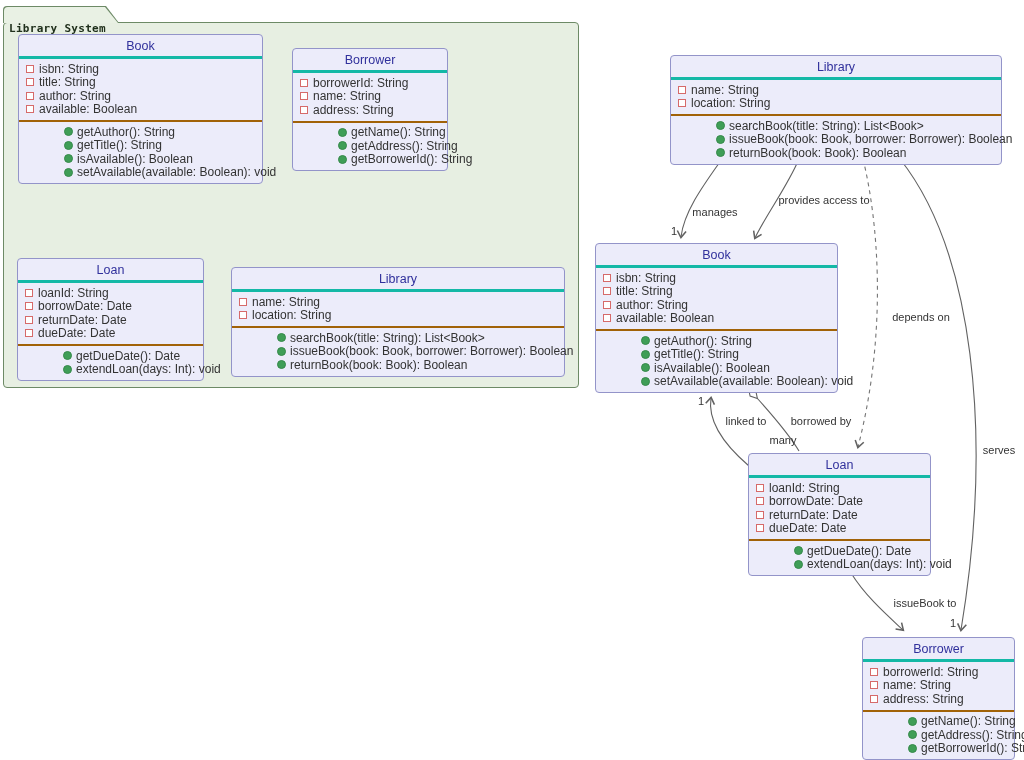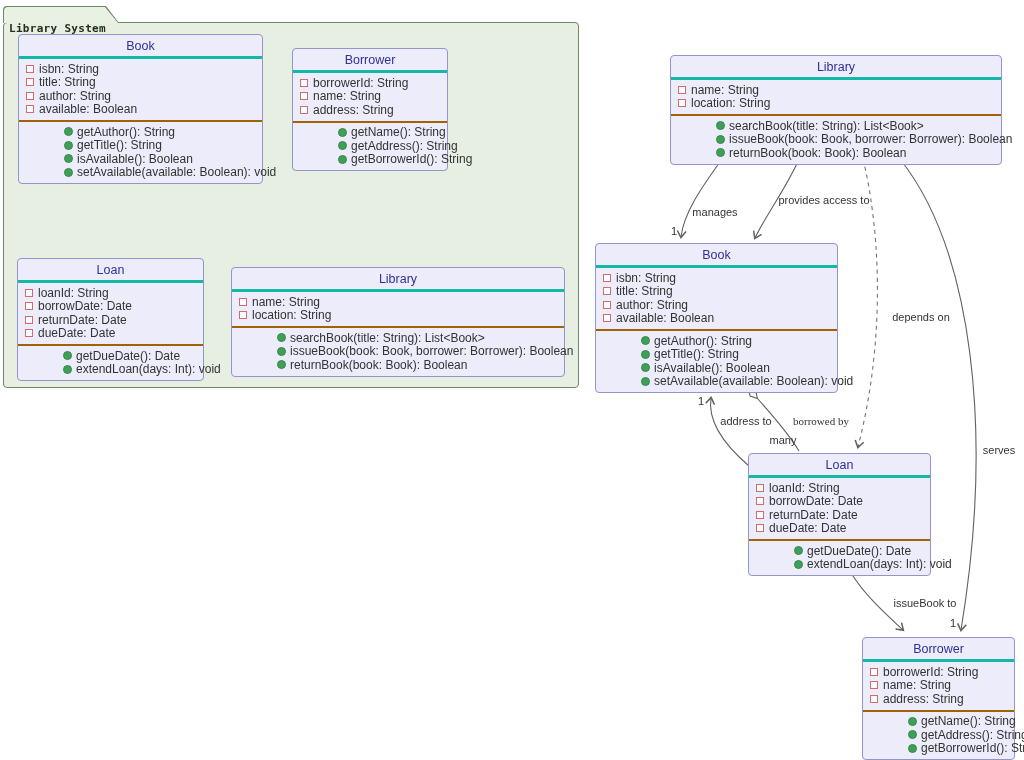--- a/index.html
+++ b/index.html
@@ -328,19 +328,19 @@
 <span class="lbl" style="left:715px;top:212px;">manages</span>
 <span class="mult" style="left:674px;top:231px;">1</span>
 
 <span class="lbl" style="left:824px;top:200px;">provides access to</span>
 
 <span class="lbl" style="left:921px;top:317px;">depends on</span>
 
 <span class="lbl" style="left:999px;top:422px;margin-top:28px;">serves</span>
 <span class="mult" style="left:953px;top:623px;">1</span>
 
-<span class="lbl" style="left:746px;top:421px;">address to</span>
+<span class="lbl" style="left:746px;top:421px;">linked to</span>
 <span class="mult" style="left:701px;top:401px;">1</span>
 
-<span class="lbl" style="left:821px;top:421px;font-family:Liberation Serif, serif;">borrowed by</span>
+<span class="lbl" style="left:821px;top:421px;">borrowed by</span>
 <span class="mult" style="left:783px;top:440px;text-align:center;">many</span>
 
 <span class="lbl" style="left:925px;top:603px;">issueBook to</span>
 
 </body></html>

